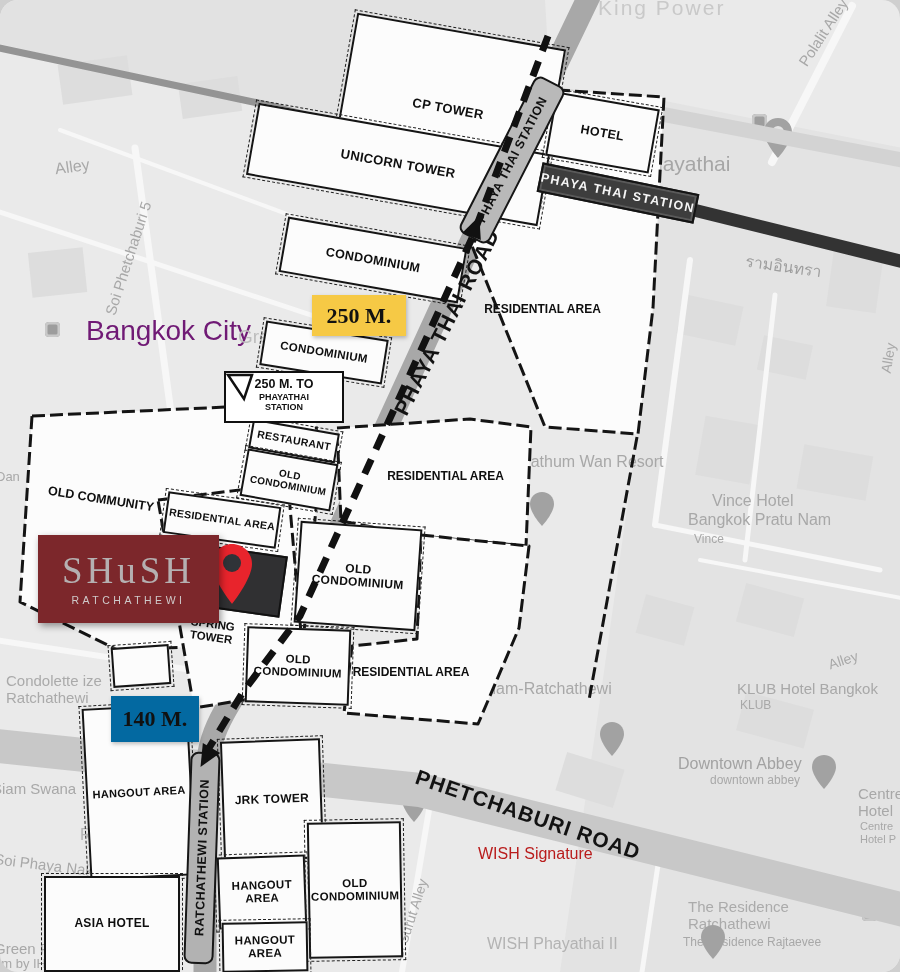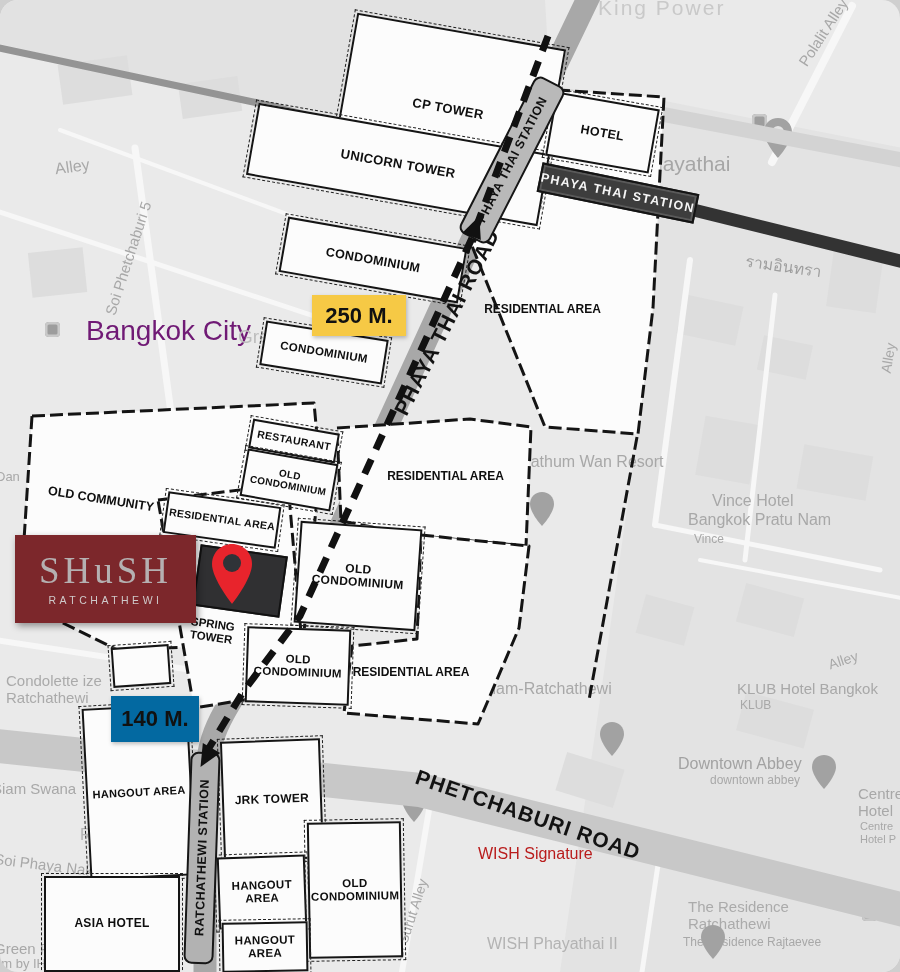--- a/index.html
+++ b/index.html
@@ -12,21 +12,21 @@
        justify-content:center;text-align:center;font-weight:700;color:#0e0e0e;
        white-space:pre-line;line-height:1.12;letter-spacing:.3px;z-index:6;}
   .plabel{position:absolute;font-weight:700;color:#0e0e0e;text-align:center;
           white-space:pre-line;line-height:1.12;z-index:7;}
   .roadname{position:absolute;font-weight:700;color:#121212;white-space:nowrap;z-index:8;}
   .capsule{position:absolute;box-sizing:border-box;background:#b9b9b9;border:2px solid #161616;
            border-radius:8px;display:flex;align-items:center;justify-content:center;z-index:9;}
   .vtext{writing-mode:vertical-rl;transform:rotate(180deg);font-weight:700;color:#101010;
          letter-spacing:.5px;white-space:nowrap;}
   .badge{position:absolute;display:flex;align-items:center;justify-content:center;
-         font-weight:700;color:#111;box-shadow:1px 2px 4px rgba(0,0,0,.25);z-index:12;}
+         font-weight:700;color:#111;box-shadow:1px 2px 4px rgba(0,0,0,.25);z-index:12;font-family:Liberation Serif, serif;}
   .sq-icon{position:absolute;width:15px;height:15px;background:#9d9d9d;border-radius:4px;
            box-shadow:inset 0 0 0 2.5px #c9c9c9;z-index:3;}
   #shush{position:absolute;left:15px;top:535px;width:181px;height:88px;
          display:flex;flex-direction:column;align-items:center;justify-content:center;
          box-shadow:2px 3px 7px rgba(0,0,0,.4);z-index:13;}
   #shush .brand{font-family:"Liberation Serif",serif;font-size:37px;letter-spacing:4px;
                 color:#b5b0b1;line-height:1;}
   #shush .sub{font-size:10.5px;letter-spacing:3.5px;color:#cfcaca;margin-top:5px;}
   #callout{position:absolute;left:224px;top:371px;width:120px;height:52px;background:#fff;
            border:2.5px solid #101010;box-sizing:border-box;text-align:center;z-index:12;
@@ -197,26 +197,34 @@
     <span style="color:#f5f5f5;font-weight:700;font-size:12.5px;letter-spacing:1.5px;white-space:nowrap;">PHAYA THAI STATION</span>
   </div>
 
   <div class="badge" style="left:312px;top:295px;width:94px;height:41px;background:#f6c945;font-size:22px;">
     <span>250 M.</span>
   </div>
   <div class="badge" style="left:111px;top:696px;width:88px;height:46px;background:#0369a1;font-size:22px;">
     <span>140 M.</span>
   </div>
 
+  <div id="callout">
+    <div class="l1">250 M. TO</div>
+    <div class="l2">PHAYATHAI</div>
+    <div class="l3">STATION</div>
+    <svg width="30" height="30" style="position:absolute;right:-8px;bottom:-24px;">
+      <polygon points="2,2 26,2 18,26" fill="#ffffff" stroke="#101010" stroke-width="2.5"></polygon>
+    </svg>
+  </div>
 
   <div style="position:absolute;left:196px;top:550px;width:88px;height:62px;background:#303032;border:2px solid #111;
               box-sizing:border-box;transform:rotate(8deg);z-index:11;"></div>
   <svg width="52" height="68" viewBox="0 0 52 66" style="position:absolute;left:206px;top:540px;z-index:12;">
     <path d="M26 3C14.8 3 6 11.9 6 23.1 6 38 26 63 26 63s20-25 20-39.9C46 11.9 37.2 3 26 3z" fill="#e8242c"></path>
     <circle cx="26" cy="22" r="9" fill="#2f3338"></circle>
   </svg>
 
-  <div id="shush" style="background:#7c272b;">
+  <div id="shush" style="background:#7c272b;margin-left:23px;">
     <div class="brand">SHuSH</div>
     <div class="sub">RATCHATHEWI</div>
   </div>
 
 </div>
 
 </body></html>

